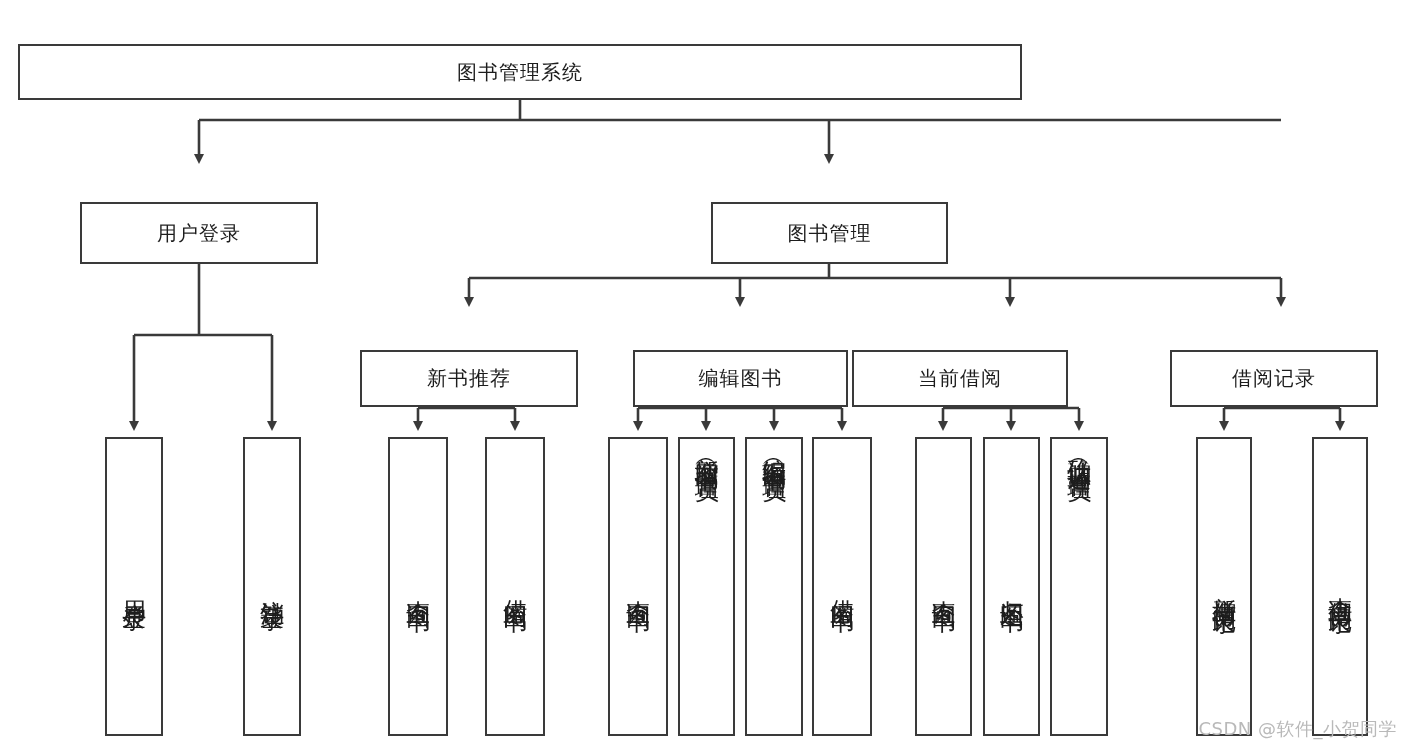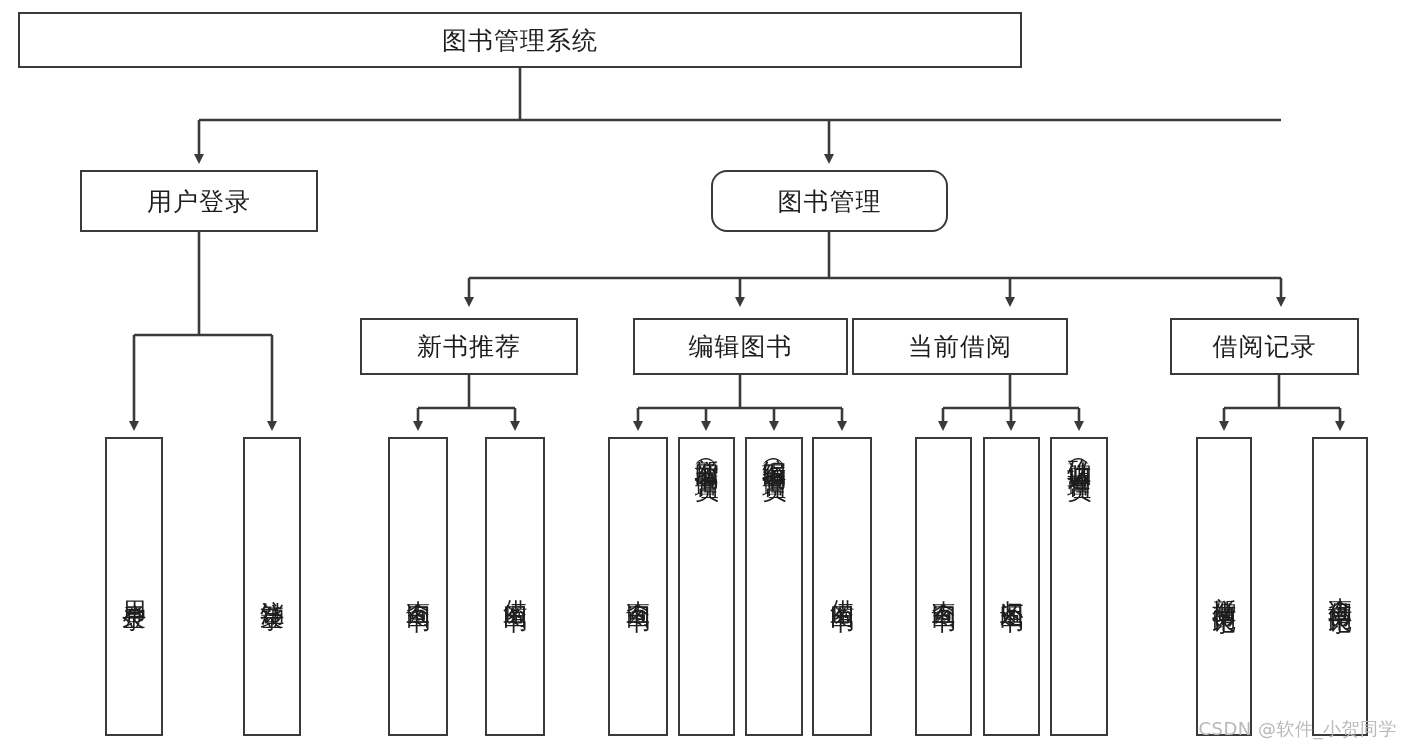--- a/index.html
+++ b/index.html
@@ -11,22 +11,23 @@
   svg#edges{position:absolute;left:0;top:0;width:1405px;height:747px;}
   .node{
     position:absolute;
     box-sizing:border-box;
     background:#ffffff;
     border:2.5px solid #3a3a3a;
     display:flex;align-items:center;justify-content:center;
     color:#1d1d1d;
   }
   .node.h{
-    font-size:25px;
+    font-size:20px;
     letter-spacing:1px;
+    margin-top:32px;
   }
   .node.v{
     font-size:24px;
     letter-spacing:2px;
   }
   .node.v .vtext{
     writing-mode:vertical-rl;
     text-orientation:upright;
     line-height:1.02;
     white-space:nowrap;
@@ -99,34 +100,34 @@
     </g>
   </svg>
 
   <div class="node h" style="left:18px;top:12px;width:1004px;height:56px;">
     <span>图书管理系统</span>
   </div>
 
   <div class="node h" style="left:80px;top:170px;width:238px;height:62px;">
     <span>用户登录</span>
   </div>
-  <div class="node h" style="left:711px;top:170px;width:237px;height:62px;border-radius:16px;">
+  <div class="node h" style="left:711px;top:170px;width:237px;height:62px;">
     <span>图书管理</span>
   </div>
 
   <div class="node h" style="left:360px;top:318px;width:218px;height:57px;">
     <span>新书推荐</span>
   </div>
   <div class="node h" style="left:633px;top:318px;width:215px;height:57px;">
     <span>编辑图书</span>
   </div>
   <div class="node h" style="left:852px;top:318px;width:216px;height:57px;">
     <span>当前借阅</span>
   </div>
-  <div class="node h" style="left:1170px;top:318px;width:189px;height:57px;">
+  <div class="node h" style="left:1170px;top:318px;width:208px;height:57px;">
     <span>借阅记录</span>
   </div>
 
   <div class="node v" style="left:105px;top:437px;width:58px;height:299px;">
     <span class="vtext">用户登录</span>
   </div>
   <div class="node v" style="left:243px;top:437px;width:58px;height:299px;">
     <span class="vtext">注销登录</span>
   </div>
 

